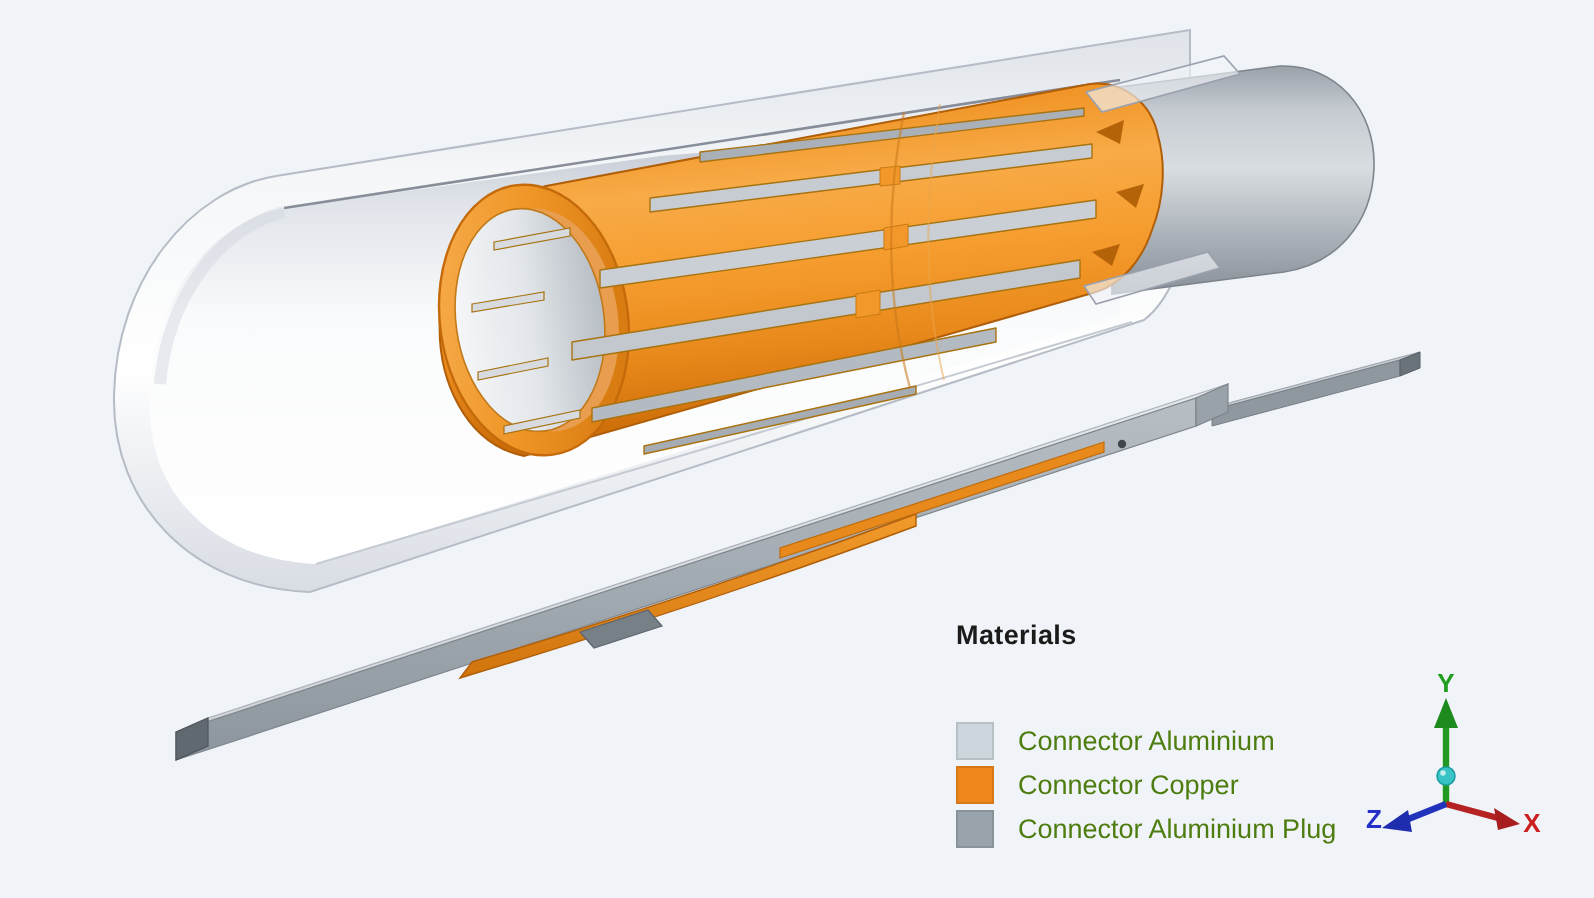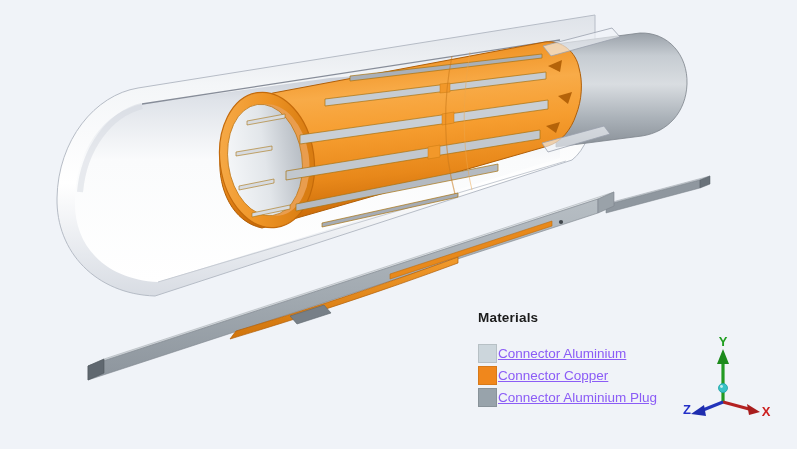--- a/index.html
+++ b/index.html
@@ -10,34 +10,34 @@
     font-family:"Liberation Sans", sans-serif;
   }
   #scene-svg{position:absolute;left:0;top:0;}
   .legend{
     position:absolute;
     left:478px;top:310px;
     display:flex;flex-direction:column;
   }
   .legend-title{
     font-size:13.5px;font-weight:bold;color:#1b1b1b;
-    margin:0 0 19px 0;letter-spacing:0.2px;
+    margin:0 0 36px 0;letter-spacing:0.2px;
   }
   .legend-row{
     display:flex;align-items:center;
     height:19px;margin-bottom:3px;
   }
   .legend-swatch{
     width:19px;height:19px;flex:0 0 19px;
     border:1px solid rgba(0,0,0,0.10);
     box-sizing:border-box;
   }
   .legend-label{
-    margin-left:1px;
-    font-size:13.5px;color:#8b5cf6;white-space:nowrap;text-decoration:underline;
+    margin-left:12px;
+    font-size:13.5px;color:#4d7c0f;white-space:nowrap;
   }
 </style>
 </head>
 <body>
 
 <div id="stage" style="background-color: rgb(240, 243, 248);">
 
   <svg id="scene-svg" width="797" height="449" viewBox="0 0 797 449">
     <defs>
       <linearGradient id="tubeFill" x1="0" y1="0" x2="0" y2="1">

